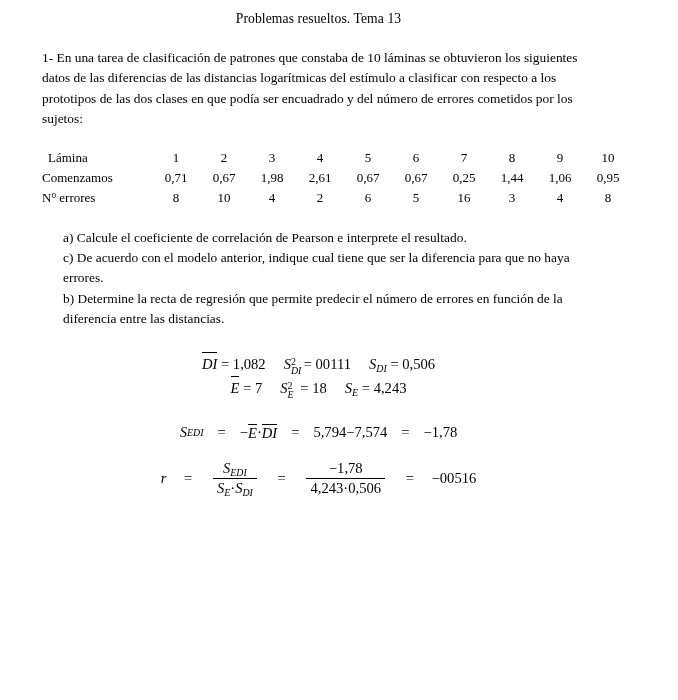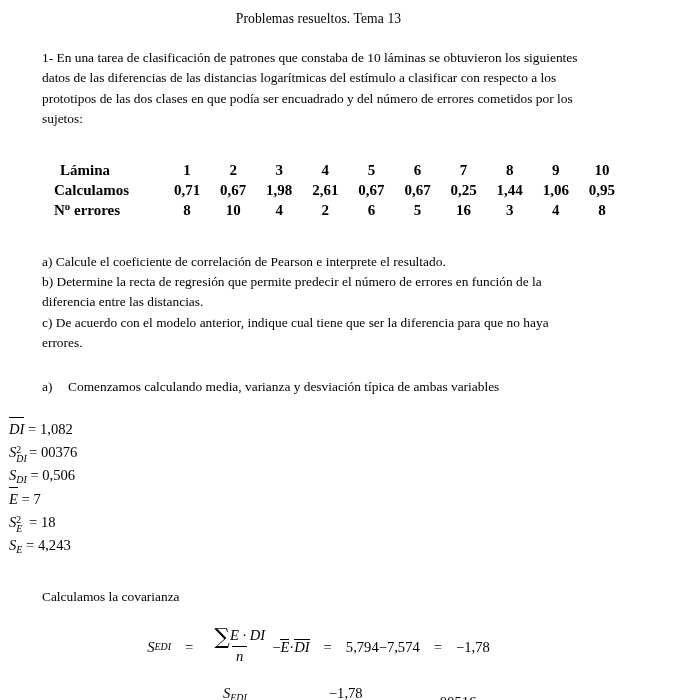--- a/index.html
+++ b/index.html
@@ -39,27 +39,26 @@
     line-height: 20.4px;
     font-size: 13.4px;
     text-align: left;
   }
   .intro {
     padding-top: 21px;
   }
 
   
   .data-table {
-    margin: 12px;
+    margin: 0;
     padding-top: 18px;
     padding-left: 42px;
     border-collapse: collapse;
-    font-size: 15px;
+    font-size: 13px;
     line-height: 20px;
-    font-weight: bold;
   }
   .data-table table {
     border-collapse: collapse;
   }
   .data-table td {
     padding: 0;
     line-height: 20px;
     white-space: nowrap;
   }
   .row-label {
@@ -76,20 +75,21 @@
   }
   sup.ord {
     font-size: 0.72em;
     vertical-align: 0.42em;
     line-height: 0;
   }
 
   
   .questions {
     padding-top: 20px;
+    padding-left: 21px;
   }
   .questions .para { margin: 0; }
 
   
   .sol-heading {
     font-weight: bold;
     padding: 0 0 0 42px;
     margin: 0;
     padding-top: 26px;
     font-size: 13.4px;
@@ -118,21 +118,20 @@
   }
   .stats-block {
     padding-top: 22px;
   }
   .stats-row {
     display: flex;
     justify-content: center;
     align-items: baseline;
     font-size: 14.6px;
     line-height: 23px;
-    flex-direction: column;
   }
   .stats-row .item {
     margin: 0 9px;
     white-space: nowrap;
   }
   .ovb {
     position: relative;
     display: inline-block;
     padding-top: 1px;
   }
@@ -237,21 +236,21 @@
         <td class="cell-val">3</td>
         <td class="cell-val">4</td>
         <td class="cell-val">5</td>
         <td class="cell-val">6</td>
         <td class="cell-val">7</td>
         <td class="cell-val">8</td>
         <td class="cell-val">9</td>
         <td class="cell-val">10</td>
       </tr>
       <tr>
-        <td class="row-label">Calculamos</td>
+        <td class="row-label">Comenzamos</td>
         <td class="cell-val">0,71</td>
         <td class="cell-val">0,67</td>
         <td class="cell-val">1,98</td>
         <td class="cell-val">2,61</td>
         <td class="cell-val">0,67</td>
         <td class="cell-val">0,67</td>
         <td class="cell-val">0,25</td>
         <td class="cell-val">1,44</td>
         <td class="cell-val">1,06</td>
         <td class="cell-val">0,95</td>
@@ -268,53 +267,45 @@
         <td class="cell-val">3</td>
         <td class="cell-val">4</td>
         <td class="cell-val">8</td>
       </tr>
     </tbody>
       </table>
   </div>
 
   <div class="questions">
     <p class="para">a) Calcule el coeficiente de correlación de Pearson e interprete el resultado.</p>
+    <p class="para">c) De acuerdo con el modelo anterior, indique cual tiene que ser la diferencia para que  no haya errores.</p>
     <p class="para">b) Determine la recta de regresión que permite predecir el número de errores en función de la diferencia entre las distancias.</p>
-    <p class="para">c) De acuerdo con el modelo anterior, indique cual tiene que ser la diferencia para que  no haya errores.</p>
-  </div>
-
-
-  <div class="sol-a">
-    <span class="lbl">a)</span><span>Comenzamos calculando media, varianza y desviación típica de ambas variables</span>
-  </div>
+  </div>
+
+
 
   <div class="stats-block mathblock">
     <div class="stats-row">
       <span class="item math"><span class="ovb">DI</span> <span class="nospace">=</span> <span class="nospace">1,082</span></span>
-      <span class="item math"><span>S</span><span class="subsup"><span class="s-top">2</span><span class="s-bot">DI</span></span> <span class="nospace">=</span> <span class="nospace">00376</span></span>
+      <span class="item math"><span>S</span><span class="subsup"><span class="s-top">2</span><span class="s-bot">DI</span></span> <span class="nospace">=</span> <span class="nospace">00111</span></span>
       <span class="item math"><span>S</span><span class="sub">DI</span> <span class="nospace">=</span> <span class="nospace">0,506</span></span>
     </div>
     <div class="stats-row">
       <span class="item math"><span class="ovb">E</span> <span class="nospace">=</span> <span class="nospace">7</span></span>
       <span class="item math"><span>S</span><span class="subsup"><span class="s-top">2</span><span class="s-bot">E</span></span> <span class="nospace">=</span> <span class="nospace">18</span></span>
       <span class="item math"><span>S</span><span class="sub">E</span> <span class="nospace">=</span> <span class="nospace">4,243</span></span>
     </div>
   </div>
 
-  <div class="plain-line corr-intro">Calculamos la covarianza</div>
 
   <div class="cov-block mathblock">
     <span class="eq math">
       <span>S</span>
         <span class="sub">EDI</span>
       <span class="gap-eq-wide">=</span>
-      <span class="frac">
-        <span class="num"><span class="sigma">∑</span><span>E · DI</span></span>
-        <span class="den">n</span>
-      </span>
       <span class="nospace">−</span>
         <span class="ovb">E</span>
         <span class="nospace">·</span>
         <span class="ovb">DI</span>
       <span class="gap-eq-wide">=</span>
       <span class="nospace">5,794</span>
         <span class="nospace">−</span>
         <span class="nospace">7,574</span>
       <span class="gap-eq-wide">=</span>
       <span class="nospace">−1,78</span>

